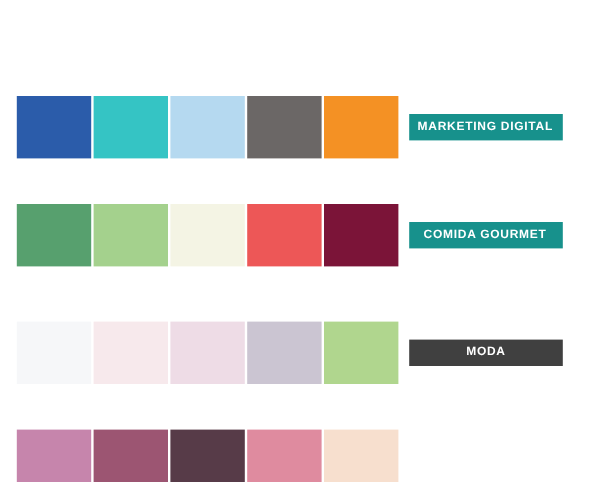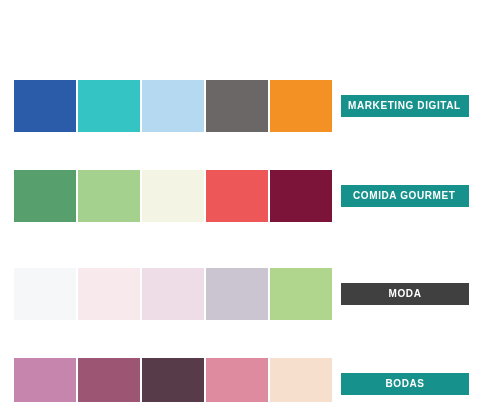--- a/index.html
+++ b/index.html
@@ -101,14 +101,13 @@
     <div class="palette-label" style="top: 241px; background: #404040; color: rgb(255, 255, 255);">MODA</div>
     <div class="palette-row" style="top: 316px;">
       <div class="swatch-strip">
         <div class="swatch" title="#C685AC" style="background: rgb(198, 133, 172);"></div>
         <div class="swatch" title="#9C5572" style="background: rgb(156, 85, 114);"></div>
         <div class="swatch" title="#573B48" style="background: rgb(87, 59, 72);"></div>
         <div class="swatch" title="#DF8B9F" style="background: rgb(223, 139, 159);"></div>
         <div class="swatch" title="#F7DFCE" style="background: rgb(247, 223, 206);"></div>
       </div>
     </div>
-    <div class="palette-label" style="top: 331px; background: rgb(23, 145, 140); color: rgb(255, 255, 255);">BODAS</div>
   </div>
 
 </body></html>

